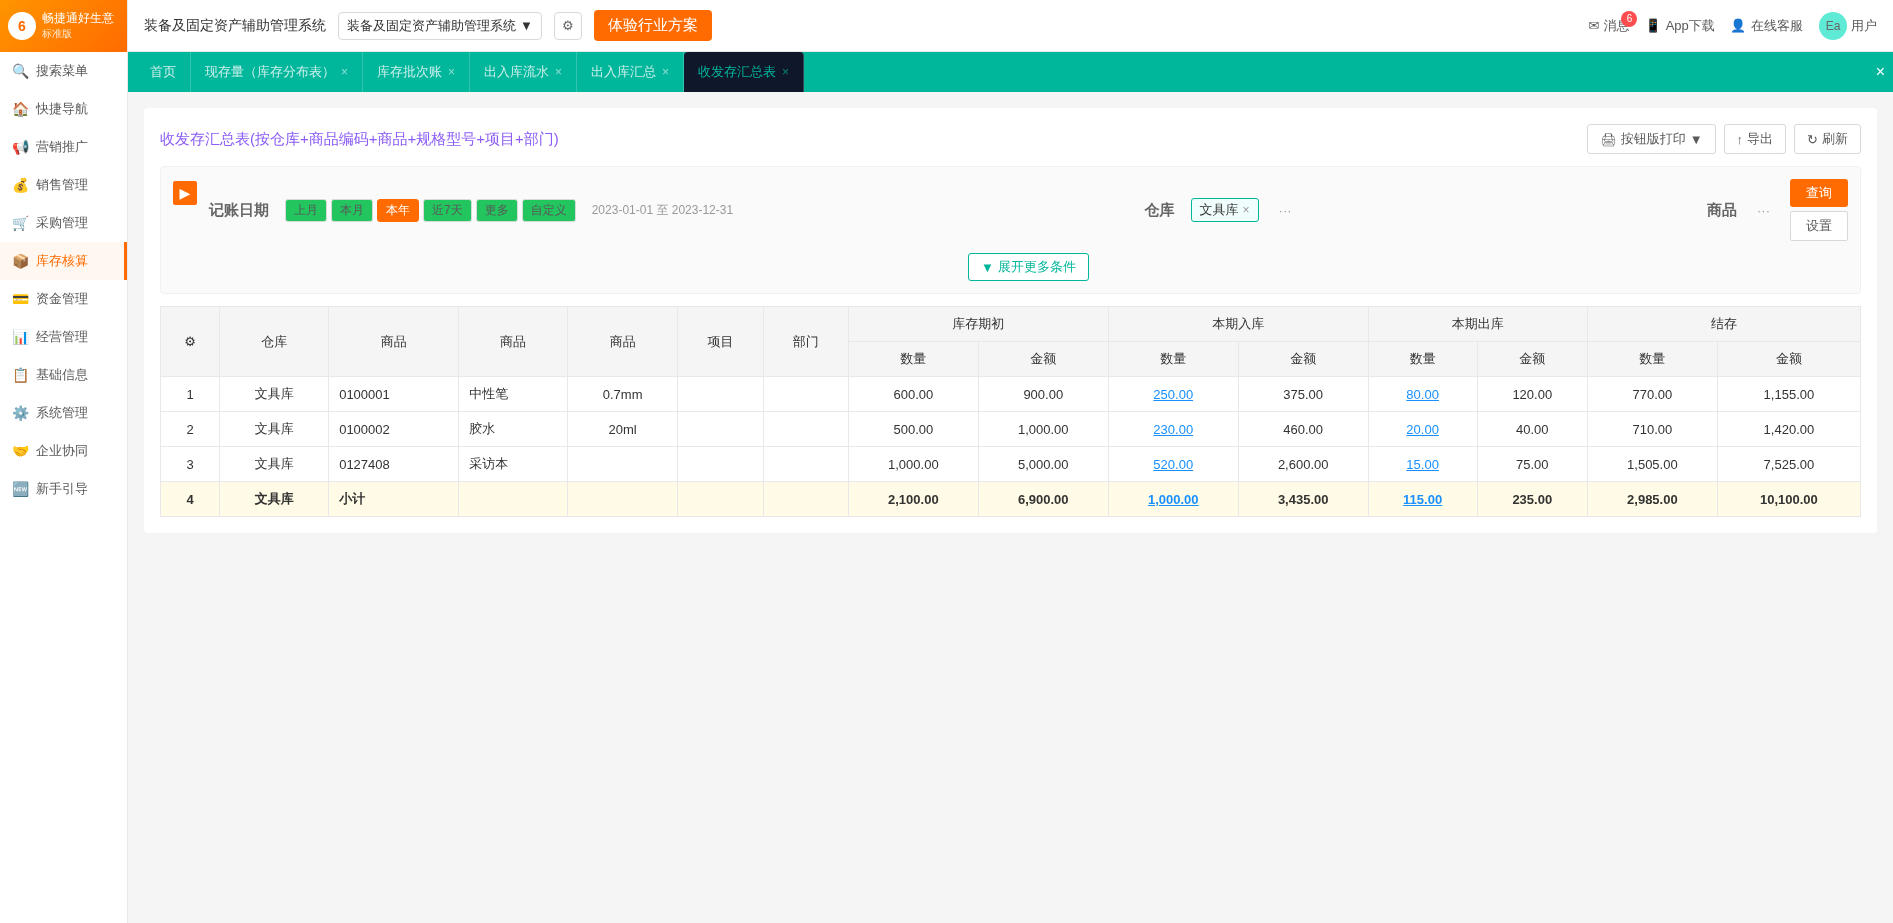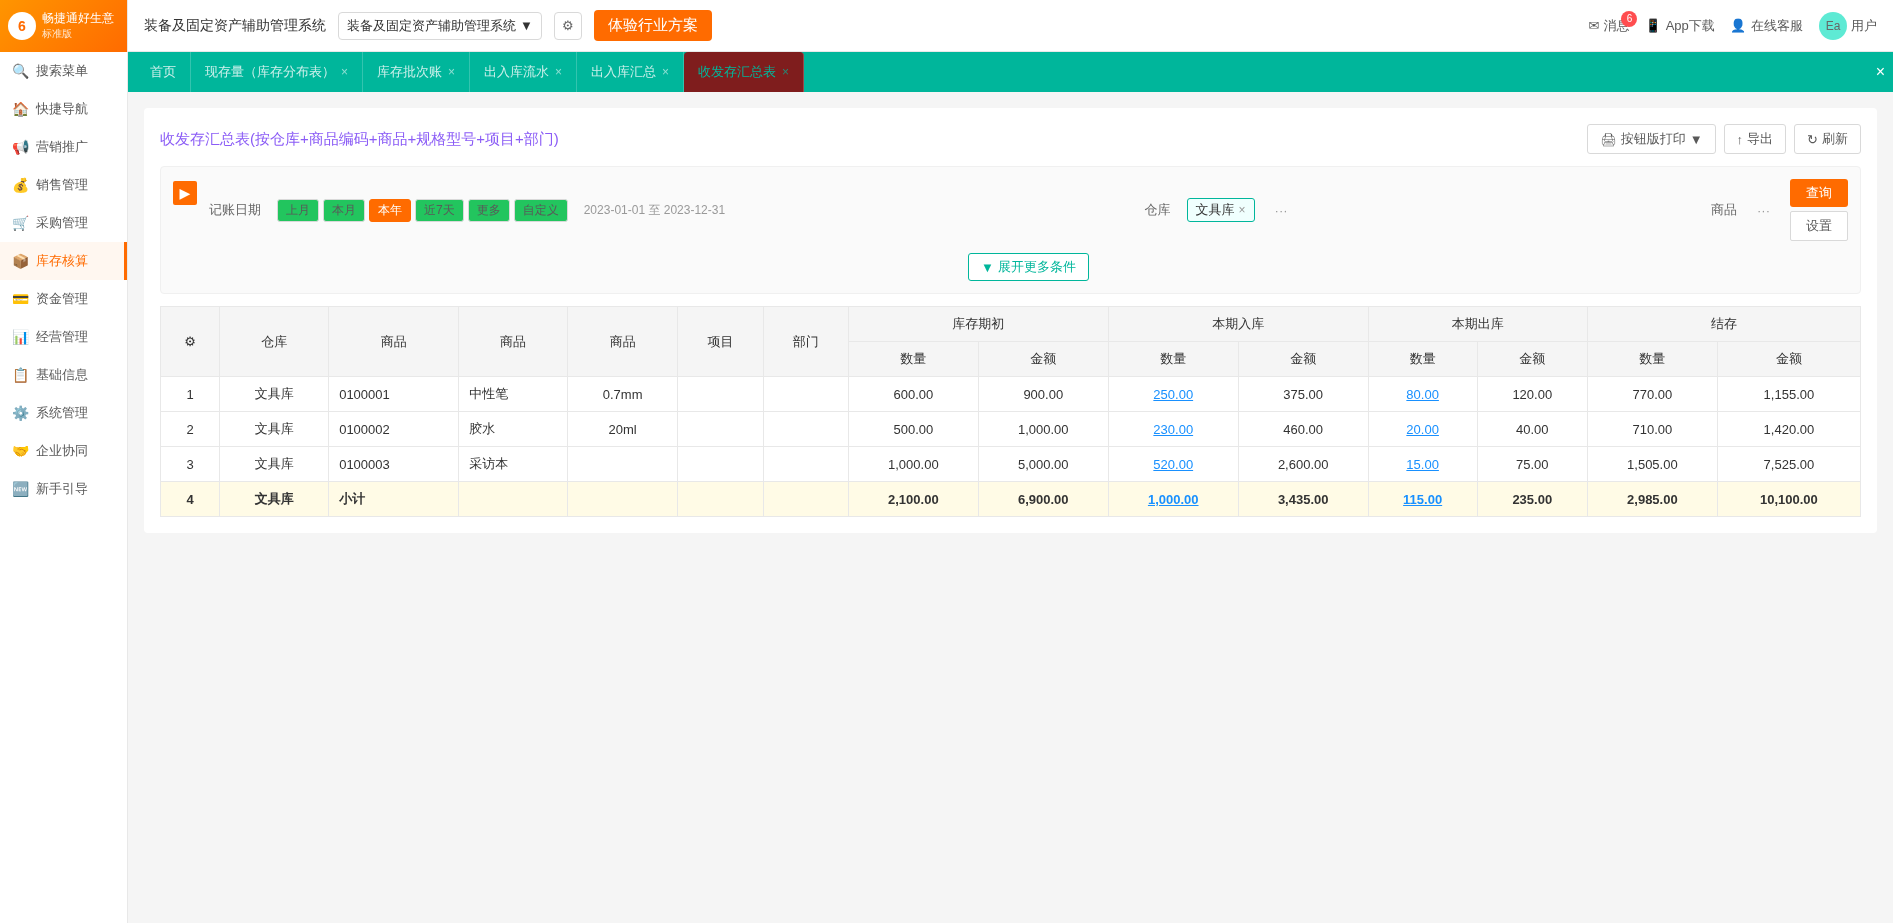--- a/index.html
+++ b/index.html
@@ -122,21 +122,21 @@
       display: flex; align-items: center; gap: 6px;
       padding: 0 14px;
       height: 100%;
       color: rgba(255,255,255,0.8);
       cursor: pointer;
       font-size: 13px;
       border-right: 1px solid rgba(255,255,255,0.2);
       white-space: nowrap;
     }
     .tab-item:first-child { border-left: none; }
-    .tab-item.active { background: #7f1d1d; color: #00b69b; border-radius: 4px 4px 0 0; }
+    .tab-item.active { background: #0f172a; color: #00b69b; border-radius: 4px 4px 0 0; }
     .tab-item .close { font-size: 12px; opacity: 0.7; }
     .tabbar-close { margin-left: auto; color: #fff; cursor: pointer; font-size: 16px; }
 
     
     .content {
       flex: 1;
       overflow-y: auto;
       padding: 16px;
       background: #f5f5f5;
     }
@@ -170,21 +170,21 @@
     .filter-toggle {
       width: 24px; height: 24px;
       background: #ff6b00;
       color: #fff;
       border-radius: 2px;
       display: flex; align-items: center; justify-content: center;
       cursor: pointer; font-size: 14px; flex-shrink: 0; margin-top: 2px;
     }
     .filter-content { flex: 1; }
     .filter-row { display: flex; align-items: center; gap: 16px; margin-bottom: 8px; flex-wrap: wrap; }
-    .filter-label { color: #666; font-size: 13px; white-space: nowrap; }
+    .filter-label { color: #666; font-size: 15px; white-space: nowrap; font-weight: bold; }
     .date-shortcuts { display: flex; gap: 4px; align-items: center; }
     .date-btn {
       padding: 2px 8px;
       border: 1px solid #d9d9d9;
       border-radius: 3px;
       cursor: pointer;
       font-size: 12px;
       color: #595959;
       background: #22c55e;
     }
@@ -549,21 +549,21 @@
             <td>460.00</td>
             <td class="link-text">20.00</td>
             <td>40.00</td>
             <td>710.00</td>
             <td>1,420.00</td>
           </tr>
 
           <tr>
             <td>3</td>
             <td>文具库</td>
-            <td>0100003</td>
+            <td>0127408</td>
             <td>采访本</td>
             <td></td>
             <td></td>
             <td></td>
             <td>1,000.00</td>
             <td>5,000.00</td>
             <td class="link-text">520.00</td>
             <td>2,600.00</td>
             <td class="link-text">15.00</td>
             <td>75.00</td>

